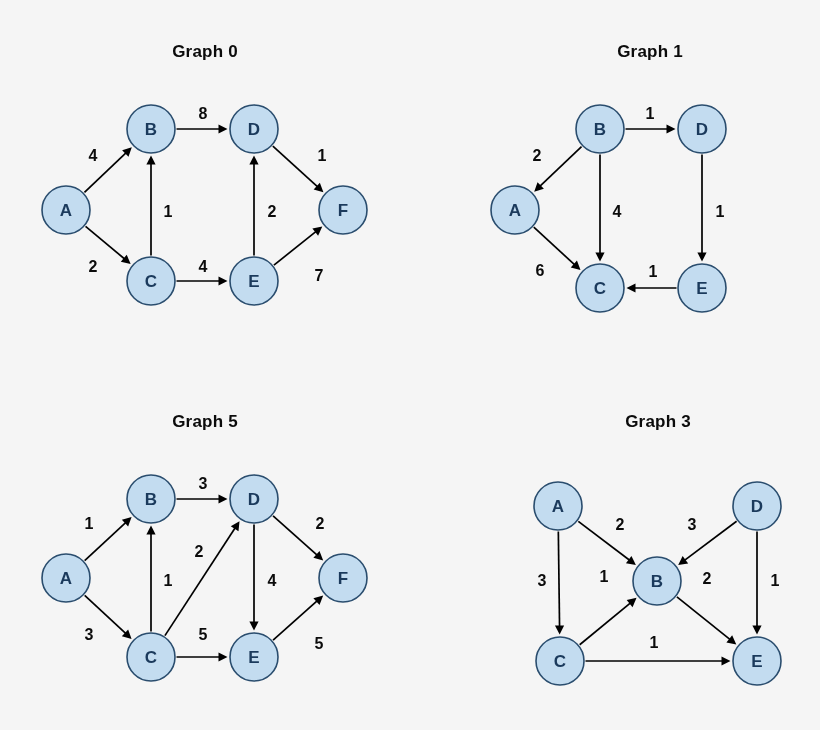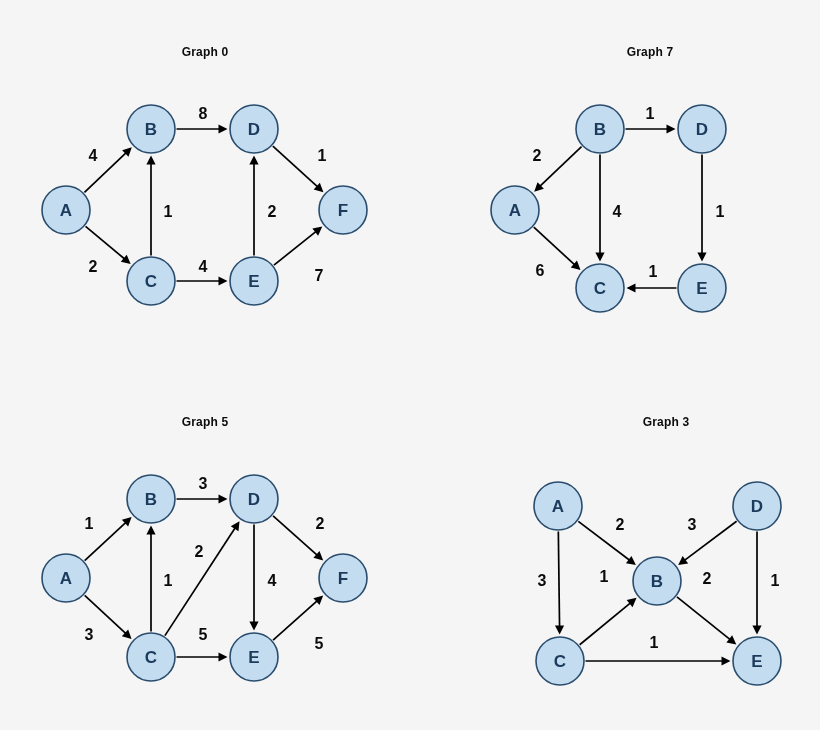--- a/index.html
+++ b/index.html
@@ -16,21 +16,21 @@
   #board {
     position: relative;
     width: 820px;
     height: 730px;
   }
   .graph-title {
     position: absolute;
     text-align: right;
     font-family: "Liberation Sans", sans-serif;
     font-weight: bold;
-    font-size: 12px;
+    font-size: 17px;
     color: #0b0b0b;
     white-space: nowrap;
     transform: translate(-50%, -50%);
     letter-spacing: 0.2px;
   }
   svg.graph-canvas {
     position: absolute;
     left: 0;
     top: 0;
     overflow: visible;
@@ -325,16 +325,16 @@
             <text x="757" y="506.5" class="node-label" fill="#1b3a5c">D</text>
           </g>
           <g>
             <circle cx="757" cy="661" r="24" class="node-circle" fill="#c3dcf0" stroke="#2a4d6e"></circle>
             <text x="757" y="661.5" class="node-label" fill="#1b3a5c">E</text>
           </g>
         </g>
       </g>
     </svg>
     <div class="graph-title" style="left: 205px; top: 52px; color: rgb(11, 11, 11);">Graph 0</div>
-    <div class="graph-title" style="left: 650px; top: 52px; color: rgb(11, 11, 11);">Graph 7</div>
+    <div class="graph-title" style="left: 650px; top: 52px; color: rgb(11, 11, 11);">Graph 1</div>
     <div class="graph-title" style="left: 205px; top: 422px; color: rgb(11, 11, 11);">Graph 5</div>
-    <div class="graph-title" style="left: 658px; top: 422px; color: rgb(11, 11, 11); margin-left: 8px;">Graph 3</div>
+    <div class="graph-title" style="left: 658px; top: 422px; color: rgb(11, 11, 11);">Graph 3</div>
   </div>
 
 </body></html>

